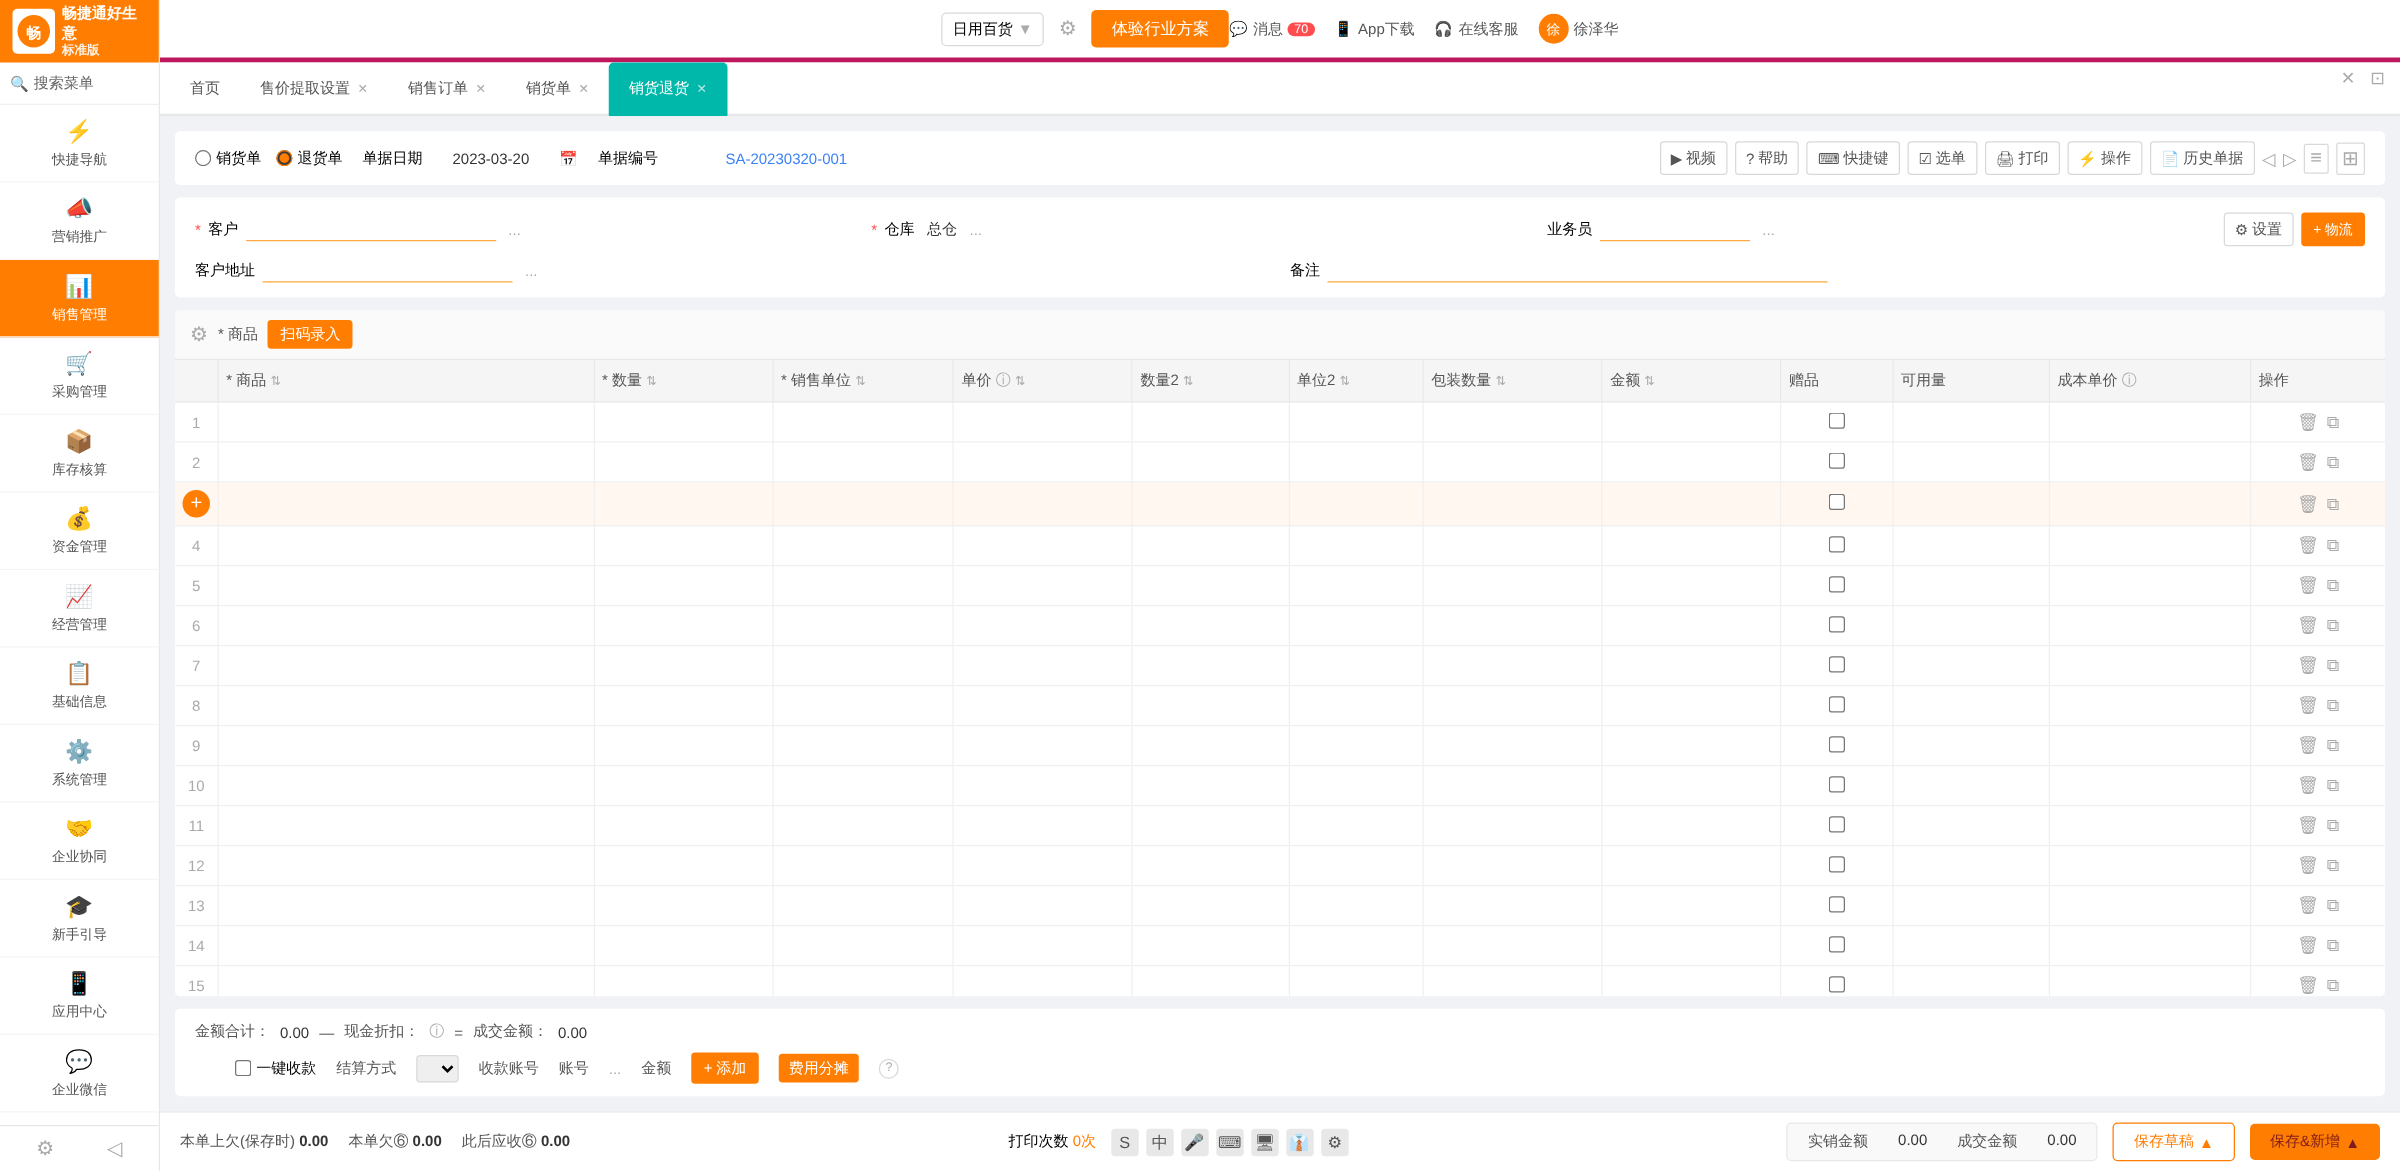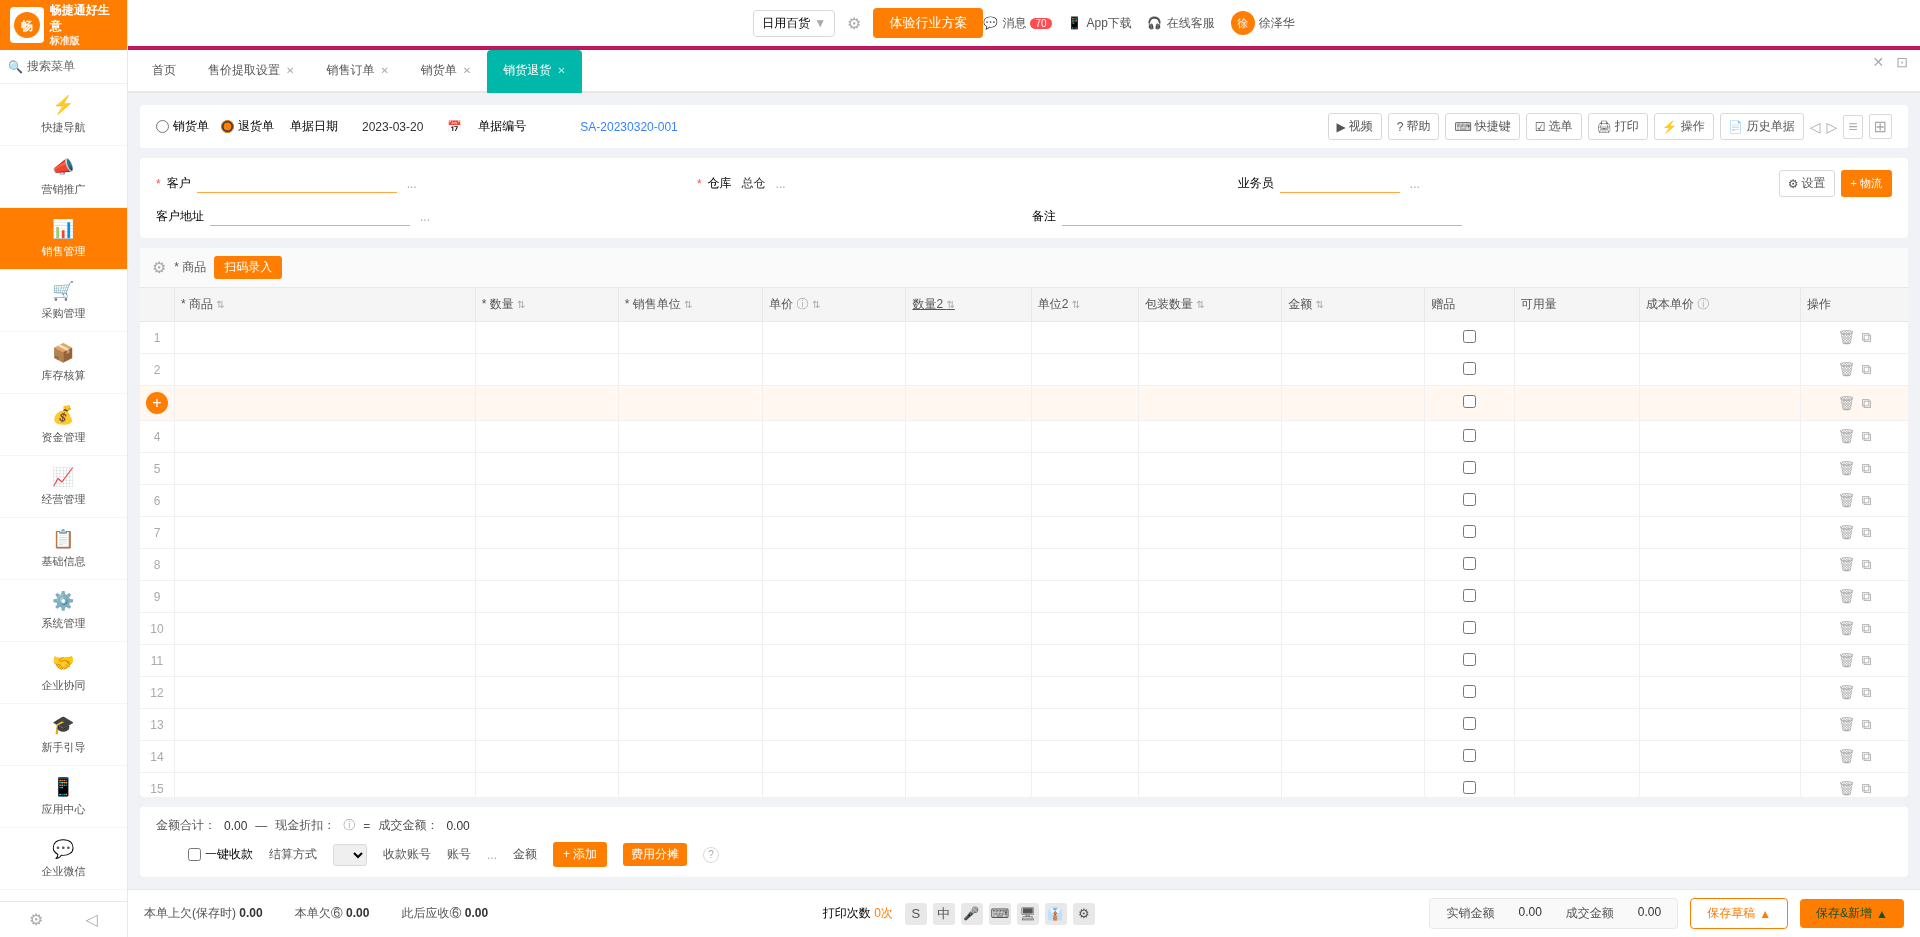--- a/index.html
+++ b/index.html
@@ -80,27 +80,27 @@
     .footer-row:last-child { margin-bottom: 0; }
     .amount-summary { display: flex; align-items: center; gap: 8px; }
     .amount-label { color: #555; }
     .amount-value { color: #333; font-weight: 500; }
     .minus-icon { color: #555; }
     .equals-icon { color: #555; }
     .checkbox-label { display: flex; align-items: center; gap: 4px; cursor: pointer; padding-left: 32px; }
 
     
     .bottom-bar { background: #fff; border-top: 1px solid #e8e8e8; padding: 8px 16px; display: flex; align-items: center; justify-content: space-between; flex-shrink: 0; }
-    .bottom-info { display: flex; gap: 32px; align-items: flex-end; }
+    .bottom-info { display: flex; gap: 16px; align-items: flex-end; }
     .bottom-info-item { color: #555; }
     .bottom-info-item strong { color: #333; }
     .bottom-icons { display: flex; gap: 6px; align-items: center; }
     .bottom-icon { width: 22px; height: 22px; border-radius: 3px; display: flex; align-items: center; justify-content: center; cursor: pointer; font-size: 13px; }
     .save-draft-btn { background: #fff; border: 1px solid #ff7d00; color: #ff7d00; border-radius: 4px; padding: 6px 16px; cursor: pointer; display: flex; align-items: center; gap: 4px; }
-    .save-new-btn { background: #ff7d00; border: none; color: #14532d; border-radius: 4px; padding: 6px 16px; cursor: pointer; display: flex; align-items: center; gap: 4px; }
+    .save-new-btn { background: #ff7d00; border: none; color: #7f1d1d; border-radius: 4px; padding: 6px 16px; cursor: pointer; display: flex; align-items: center; gap: 4px; }
     .summary-row { display: flex; justify-content: space-between; gap: 24px; padding: 2px 0; color: #555; }
     .summary-row .val { color: #333; font-weight: 500; }
     .col-sort { color: #aaa; cursor: pointer; font-size: 10px; }
 
     .fee-split-btn { background: #ff7d00; color: #fff; border: none; border-radius: 3px; padding: 3px 8px; cursor: pointer; font-size: 12px; }
   </style>
 </head>
 <body>
 
 <div class="sidebar">
@@ -363,21 +363,21 @@
               </th>
               <th style="min-width:80px;">
                 * 数量 <span class="col-sort">⇅</span>
               </th>
               <th style="min-width:80px;">
                 * 销售单位 <span class="col-sort">⇅</span>
               </th>
               <th style="min-width:80px;">
                 单价 <span style="color:#aaa;">ⓘ</span> <span class="col-sort">⇅</span>
               </th>
-              <th style="min-width:70px;text-decoration:underline;">
+              <th style="min-width:70px;">
                 数量2 <span class="col-sort">⇅</span>
               </th>
               <th style="min-width:60px;">
                 单位2 <span class="col-sort">⇅</span>
               </th>
               <th style="min-width:80px;">
                 包装数量 <span class="col-sort">⇅</span>
               </th>
               <th style="min-width:80px;">
                 金额 <span class="col-sort">⇅</span>

